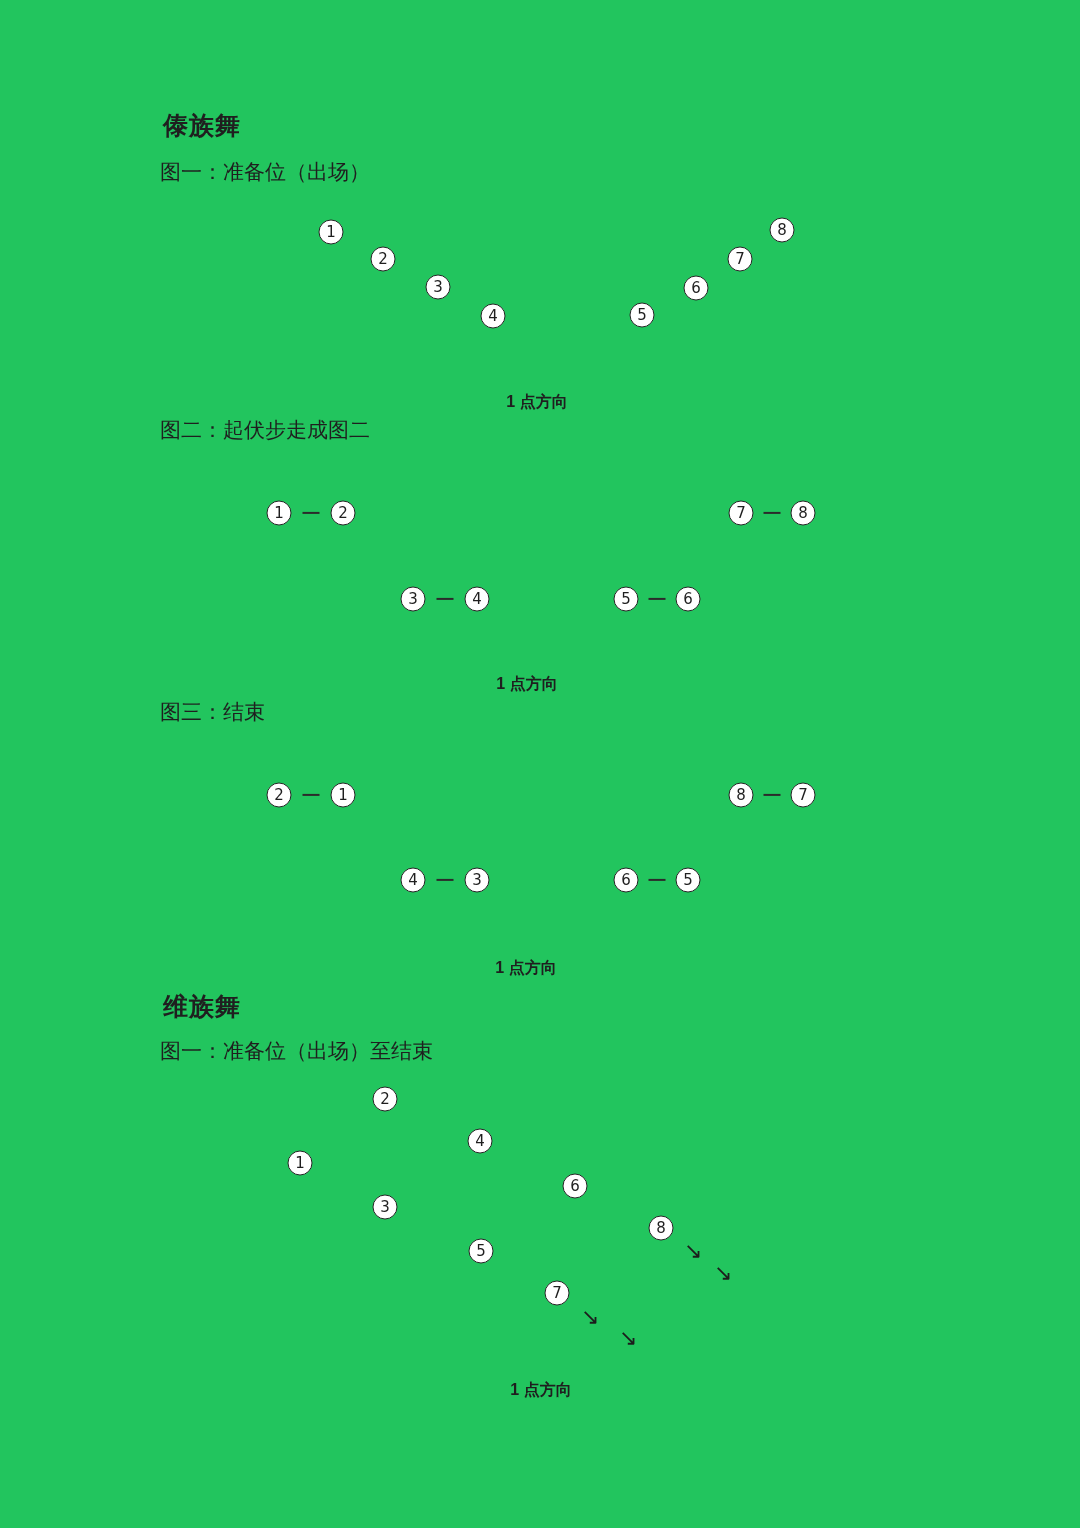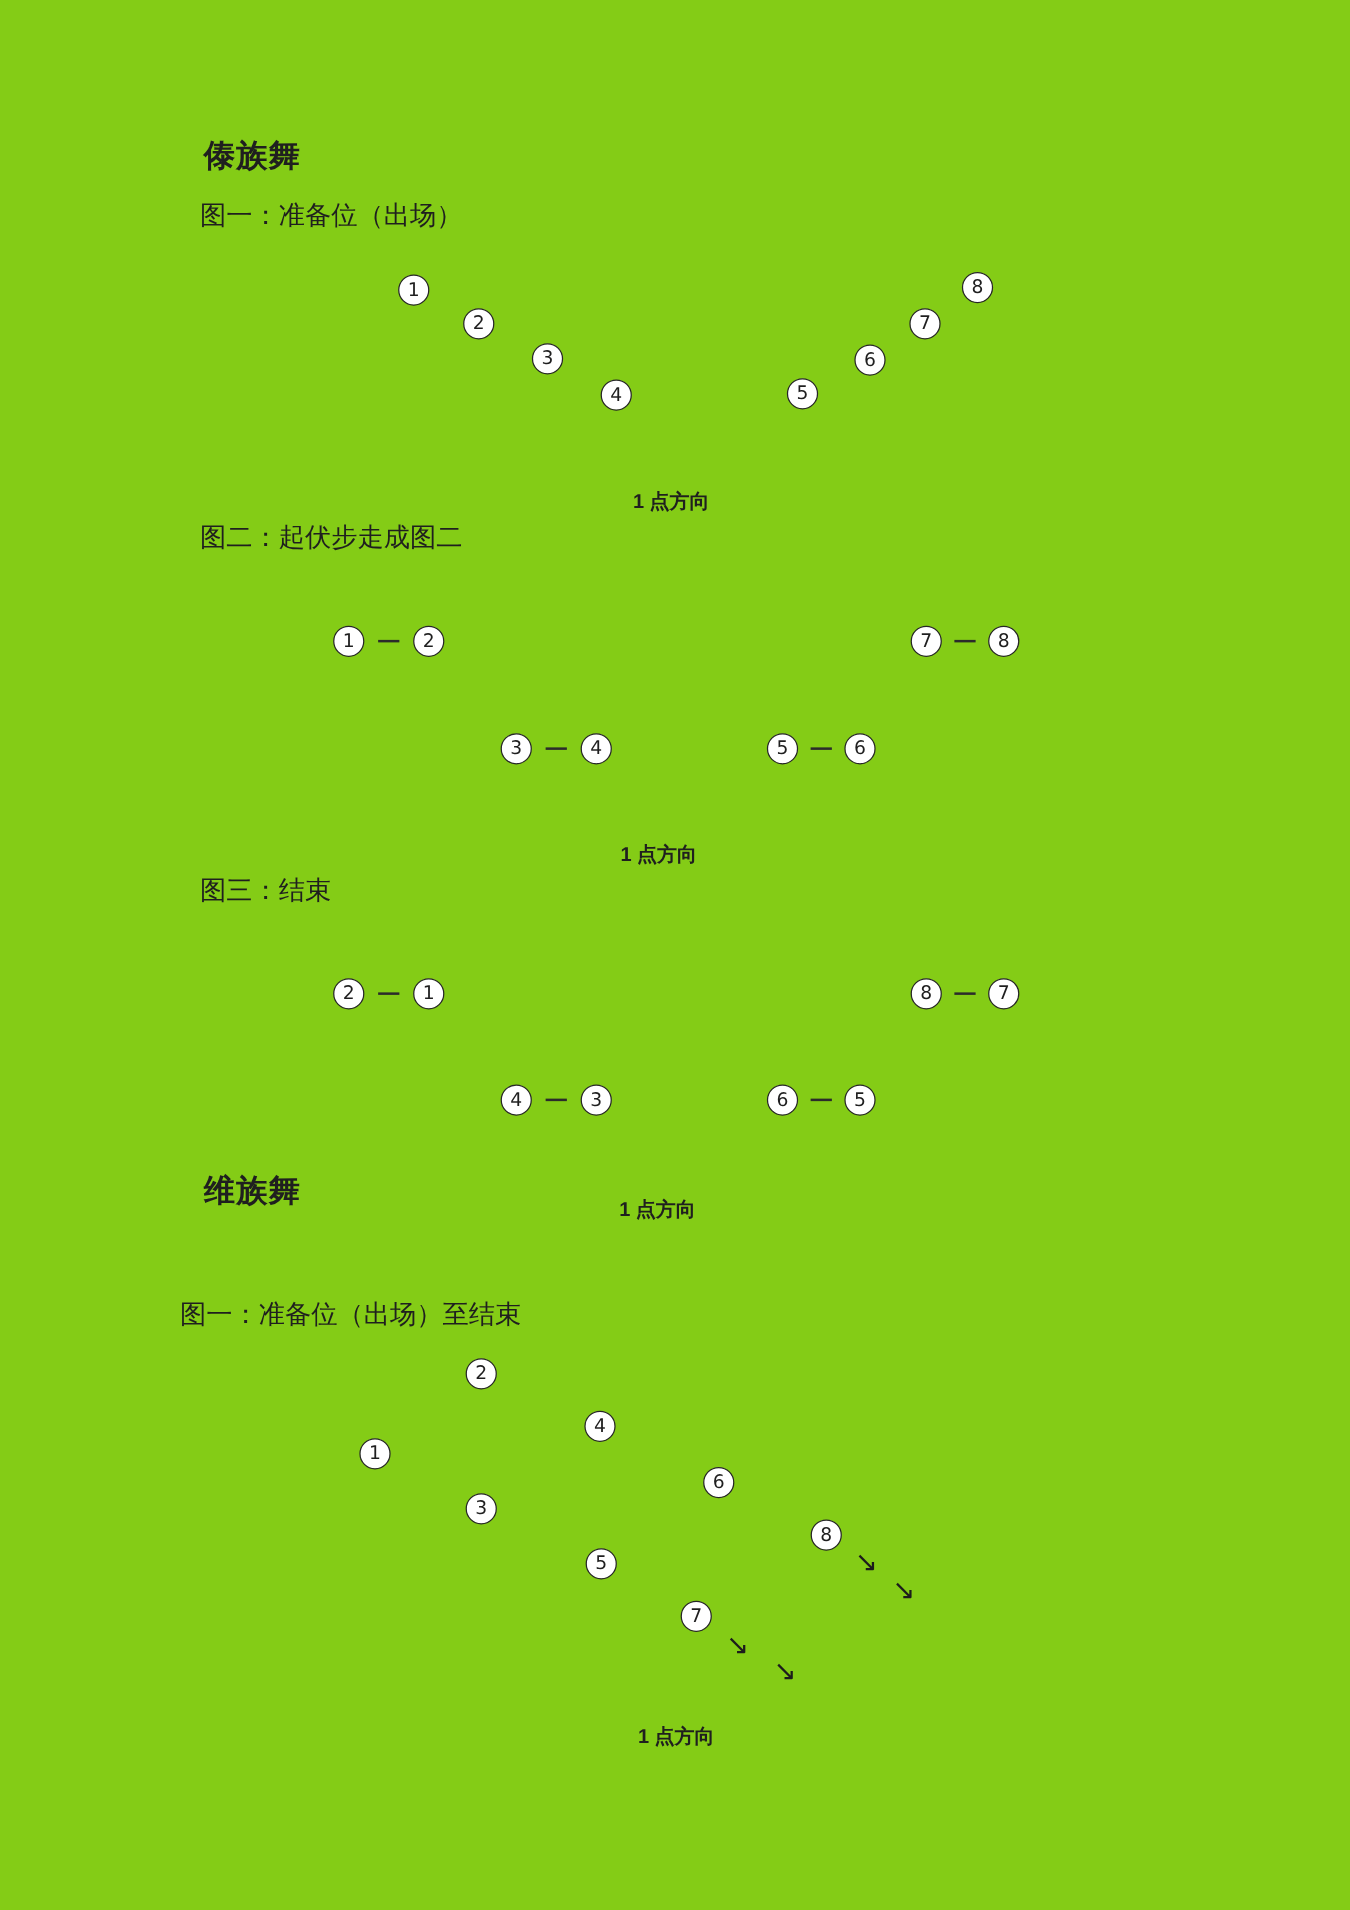--- a/index.html
+++ b/index.html
@@ -1,21 +1,21 @@
 <!DOCTYPE html>
 <html><head>
 <meta charset="utf-8">
 <style>
   * { margin: 0; padding: 0; box-sizing: border-box; }
   html, body { background: #ffffff; }
   .page {
     position: relative;
     width: 1080px;
     height: 1528px;
-    background: #84cc16;
+    background: #22c55e;
     color: #1f1f1f;
     font-family: "Liberation Serif", serif;
     overflow: hidden;
     padding-left: 40px;
   }
   .section-title {
     position: absolute;
     font-family: "Liberation Sans", sans-serif;
     font-weight: 700;
     font-size: 25px;
@@ -128,23 +128,23 @@
       <span class="dancer" style="left: 413px; top: 880px;">4</span>
       <span class="pair-dash" style="left: 445px; top: 880px;"></span>
       <span class="dancer" style="left: 477px; top: 880px;">3</span>
       <span class="dancer" style="left: 626px; top: 880px;">6</span>
       <span class="pair-dash" style="left: 657px; top: 880px;"></span>
       <span class="dancer" style="left: 688px; top: 880px;">5</span>
     </div>
 
   <div class="direction-label" style="left:526px; top:968px">1 点方向</div>
 
-  <div class="section-title" style="left:163px; top:940px">维族舞</div>
+  <div class="section-title" style="left:163px; top:993px">维族舞</div>
 
-  <div class="caption" style="left:144px; top:1040px">图一：准备位（出场）至结束</div>
+  <div class="caption" style="left:160px; top:1040px">图一：准备位（出场）至结束</div>
 
   <div class="formation">
       <span class="dancer" style="left: 385px; top: 1099px;">2</span>
       <span class="dancer" style="left: 480px; top: 1141px;">4</span>
       <span class="dancer" style="left: 300px; top: 1163px;">1</span>
       <span class="dancer" style="left: 575px; top: 1186px;">6</span>
       <span class="dancer" style="left: 385px; top: 1207px;">3</span>
       <span class="dancer" style="left: 661px; top: 1228px;">8</span>
       <span class="dancer" style="left: 481px; top: 1251px;">5</span>
       <span class="move-arrow" style="left: 693px; top: 1251px;">↘</span>

